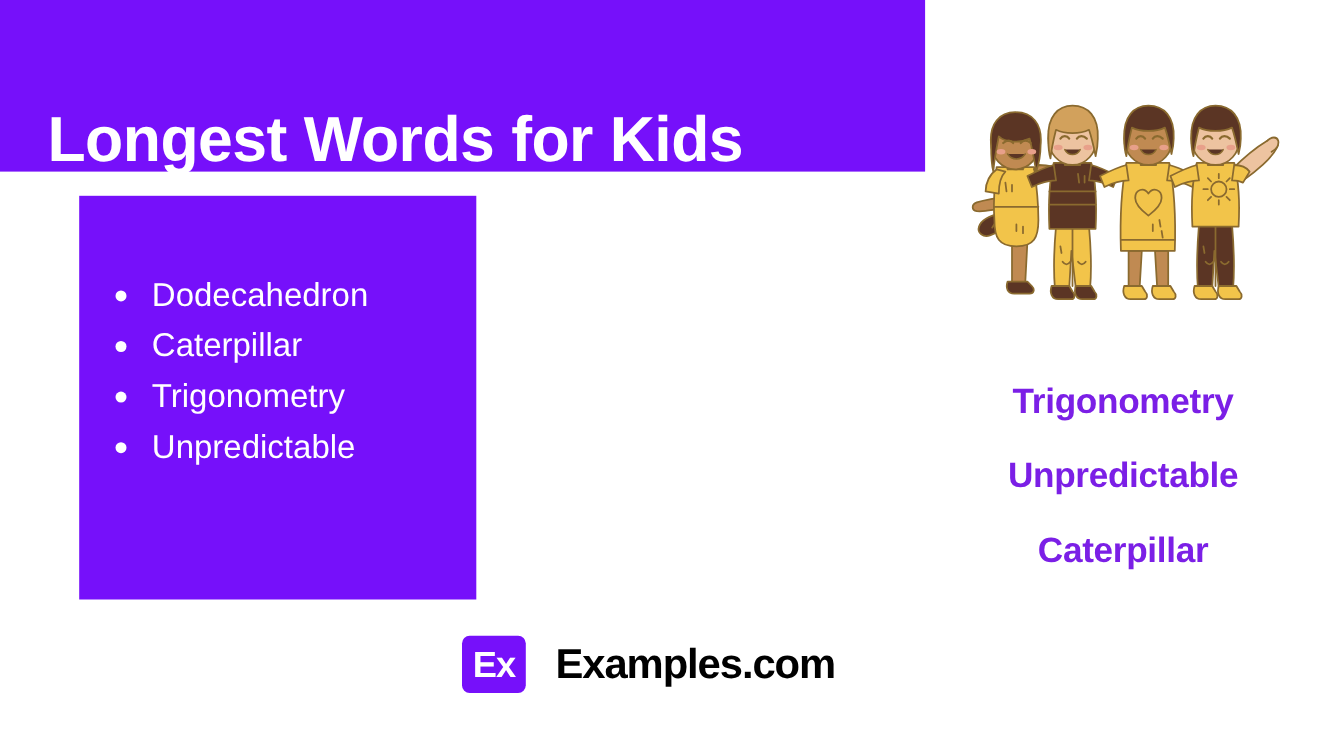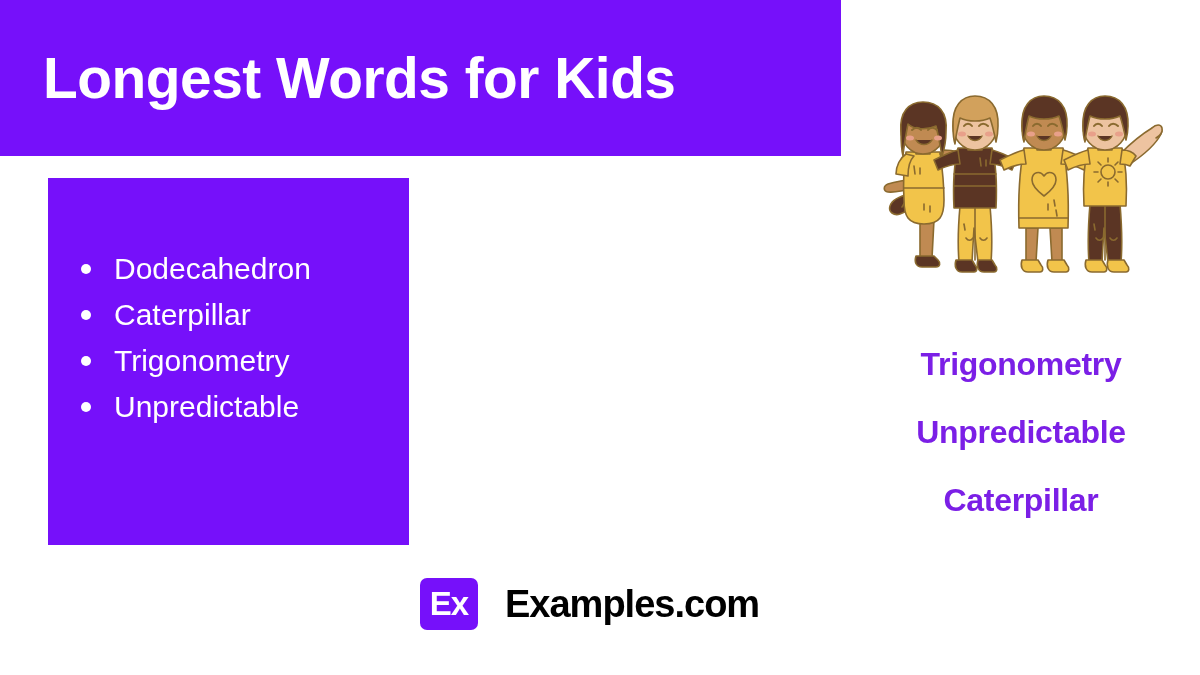--- a/index.html
+++ b/index.html
@@ -23,21 +23,21 @@
 
   
   .title-banner {
     position: absolute;
     left: 0;
     top: 0;
     width: 841px;
     height: 156px;
     background: #7610fa;
     display: flex;
-    align-items: center;
+    align-items: flex-end;
   }
   .title-text {
     color: #ffffff;
     font-family: "Liberation Sans", sans-serif;
     font-size: 58px;
     font-weight: bold;
     letter-spacing: -0.5px;
     padding-left: 44px;
     line-height: 1;
     white-space: nowrap;
@@ -45,20 +45,21 @@
     transform-origin: left center;
   }
 
   
   .card {
     position: absolute;
     top: 178px;
     height: 367px;
     background: #7610fa;
     box-sizing: border-box;
+    margin-left: 24px;
   }
   .card-left  { left: 48px;  width: 361px; }
   .card-right { left: 430px; width: 361px; }
 
   .word-list {
     list-style: none;
     margin: 0;
     padding: 0;
     position: absolute;
     left: 30px;

